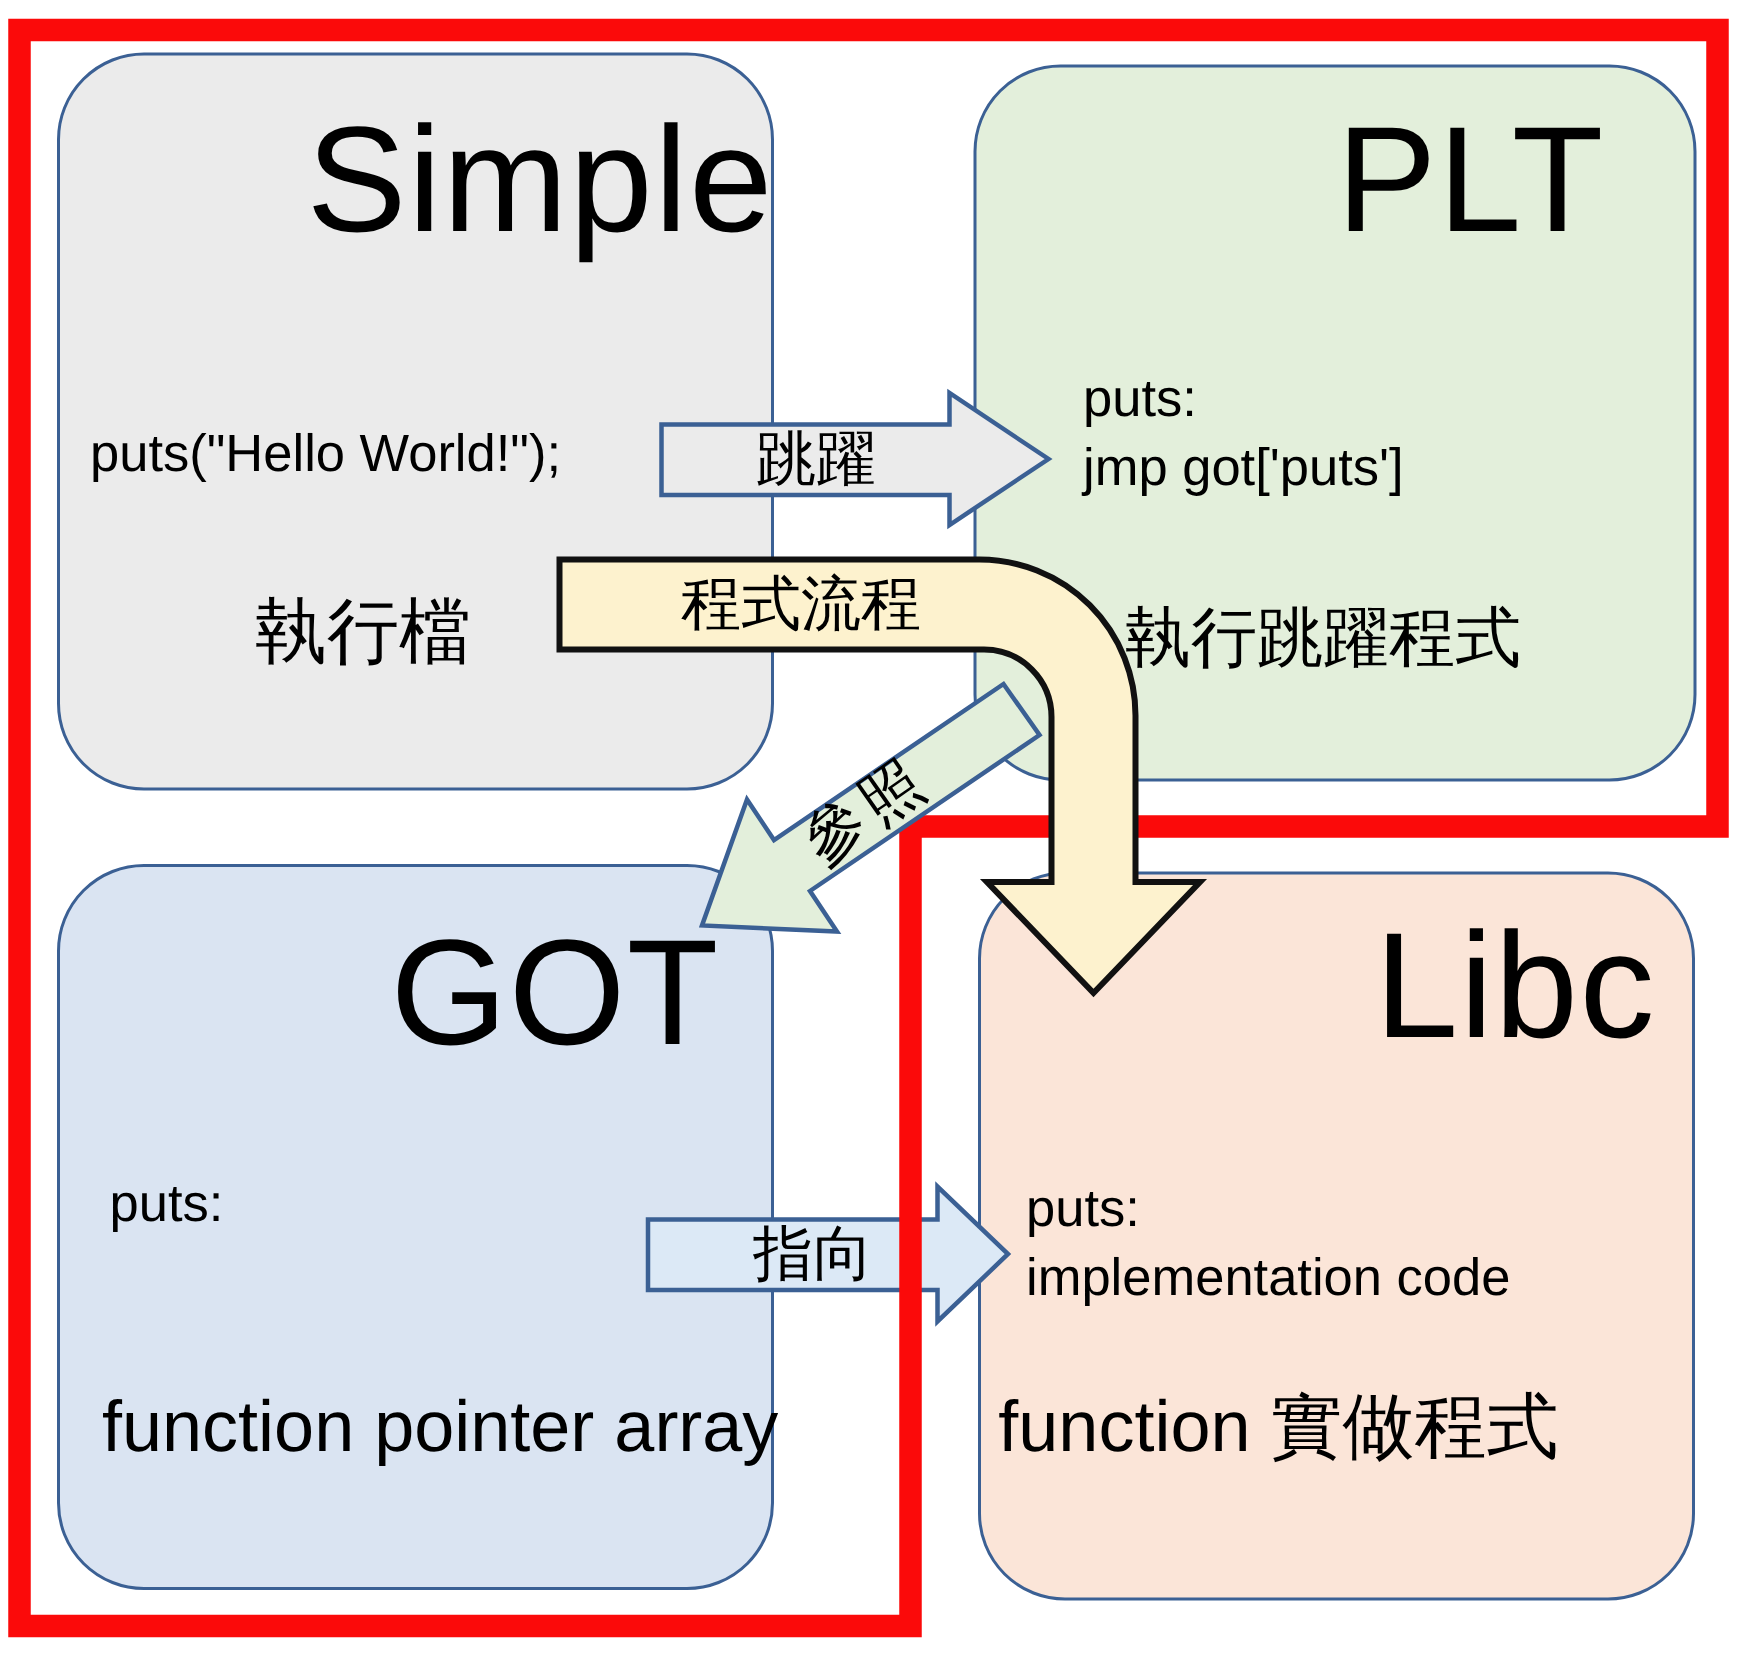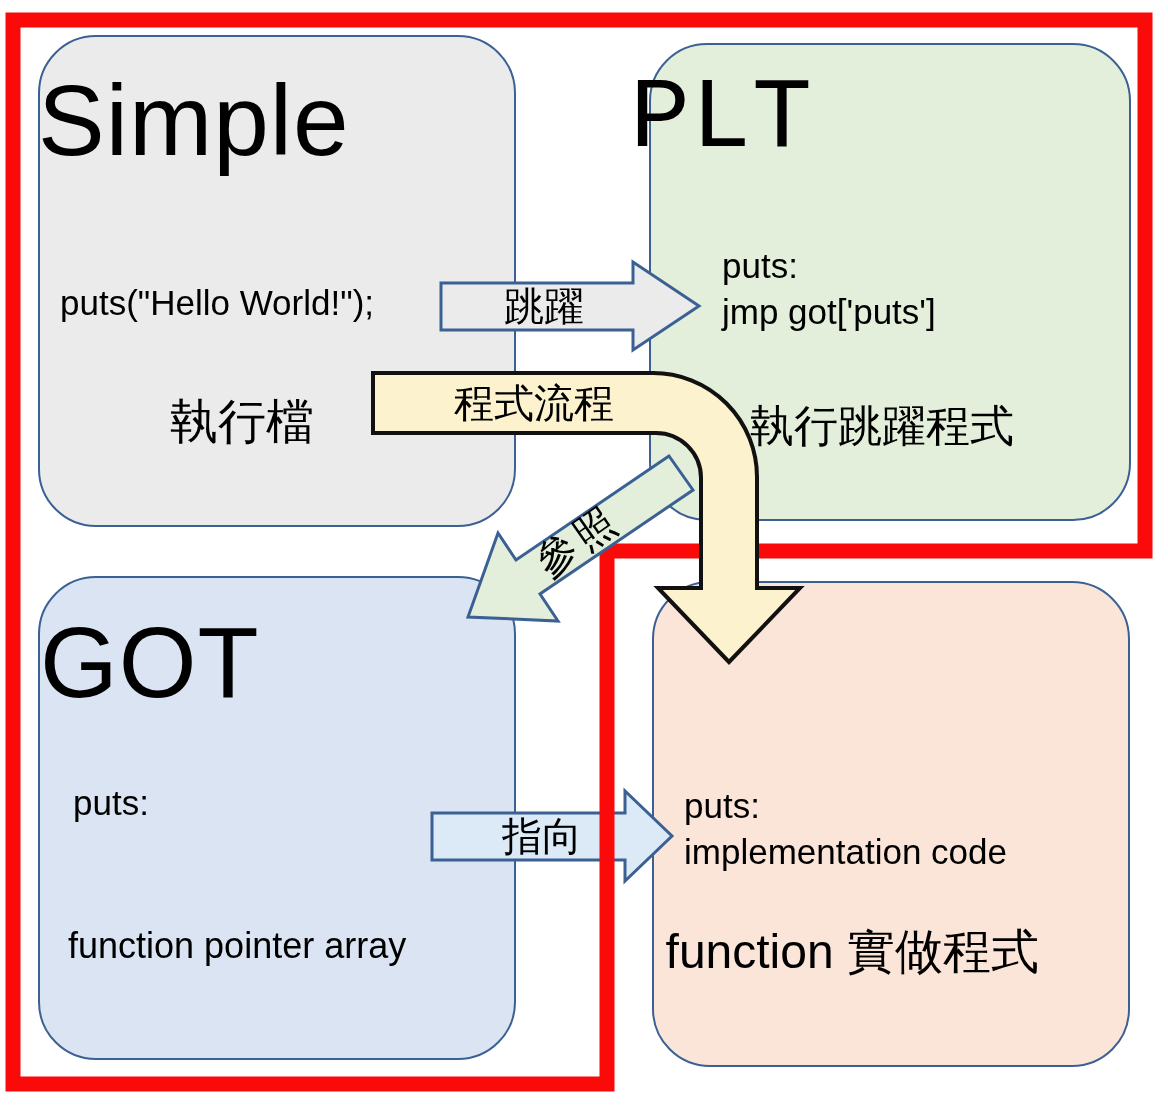--- a/index.html
+++ b/index.html
@@ -8,56 +8,57 @@
     background:var(--canvas-bg,#ffffff);
     font-family:"Liberation Sans","DejaVu Sans",sans-serif;
     color:var(--text-black,#000);
   }
   .box{position:absolute;border:2.5px solid var(--outline-blue,#3b6094);border-radius:58px;box-sizing:border-box;}
   .box-simple{left:38px;top:35px;width:478px;height:492px;background:var(--box-gray,#ebebeb);}
   .box-plt{left:649px;top:43px;width:482px;height:478px;background:var(--box-green,#e3efdb);}
   .box-got{left:38px;top:576px;width:478px;height:484px;background:var(--box-blue,#dae4f2);}
   .box-libc{left:652px;top:581px;width:478px;height:486px;background:var(--box-peach,#fbe5d8);}
   .t{position:absolute;line-height:1;white-space:nowrap;}
-  .title{font-size:100px;text-align:left;letter-spacing:1px;}
+  .title{font-size:100px;text-align:right;letter-spacing:1px;}
   .code{font-size:35px;line-height:46px;}
   .cap40{font-size:48px;}
   .cap44{font-size:44px;}
-  .cap36{font-size:36px;}
+  .cap36{font-size:48px;}
   svg.overlay{position:absolute;left:0;top:0;z-index:2;pointer-events:none;}
   .lbl{position:absolute;z-index:3;font-size:40px;line-height:1;text-align:center;white-space:nowrap;}
   .lbl-ref{transform:rotate(-35deg);letter-spacing:6px;}
 </style>
 </head>
 <body>
 
 <div class="canvas">
 
   <div class="box box-simple"></div>
   <div class="box box-plt"></div>
   <div class="box box-got"></div>
   <div class="box box-libc"></div>
 
   <div class="t title" style="left:38px;top:70px;width:478px;">Simple</div>
   <div class="t code" style="left:60px;top:280px;">puts("Hello World!");</div>
   <div class="t cap40" style="left:27px;top:398px;width:430px;text-align:center;">執行檔</div>
 
-  <div class="t title" style="left:630px;top:70px;width:440px;font-family:Liberation Mono, monospace;">PLT</div>
+  <div class="t title" style="left:630px;top:70px;width:440px;">PLT</div>
   <div class="t code" style="left:722px;top:243px;">
     <div>puts:</div>
     <div>jmp got['puts']</div>
   </div>
   <div class="t cap44" style="left:630px;top:404px;width:504px;text-align:center;">執行跳躍程式</div>
 
   <div class="t title" style="left:40px;top:612px;width:440px;">GOT</div>
   <div class="t code" style="left:73px;top:780px;">
     <div>puts:</div>
   </div>
   <div class="t cap36" style="left:68px;top:928px;">function pointer array</div>
 
+  <div class="t title" style="left:649px;top:607px;width:455px;">Libc</div>
   <div class="t code" style="left:684px;top:783px;">
     <div>puts:</div>
     <div>implementation code</div>
   </div>
   <div class="t cap40" style="left:649px;top:928px;width:390px;text-align:right;">function 實做程式</div>
 
   <svg class="overlay" width="1168" height="1108" viewBox="0 0 1168 1108">
 
     <path d="M441,283 H633 V262 L699,306 L633,350 V330 H441 Z" fill="#ebebeb" stroke="#3b6094" stroke-width="3"></path>
 

